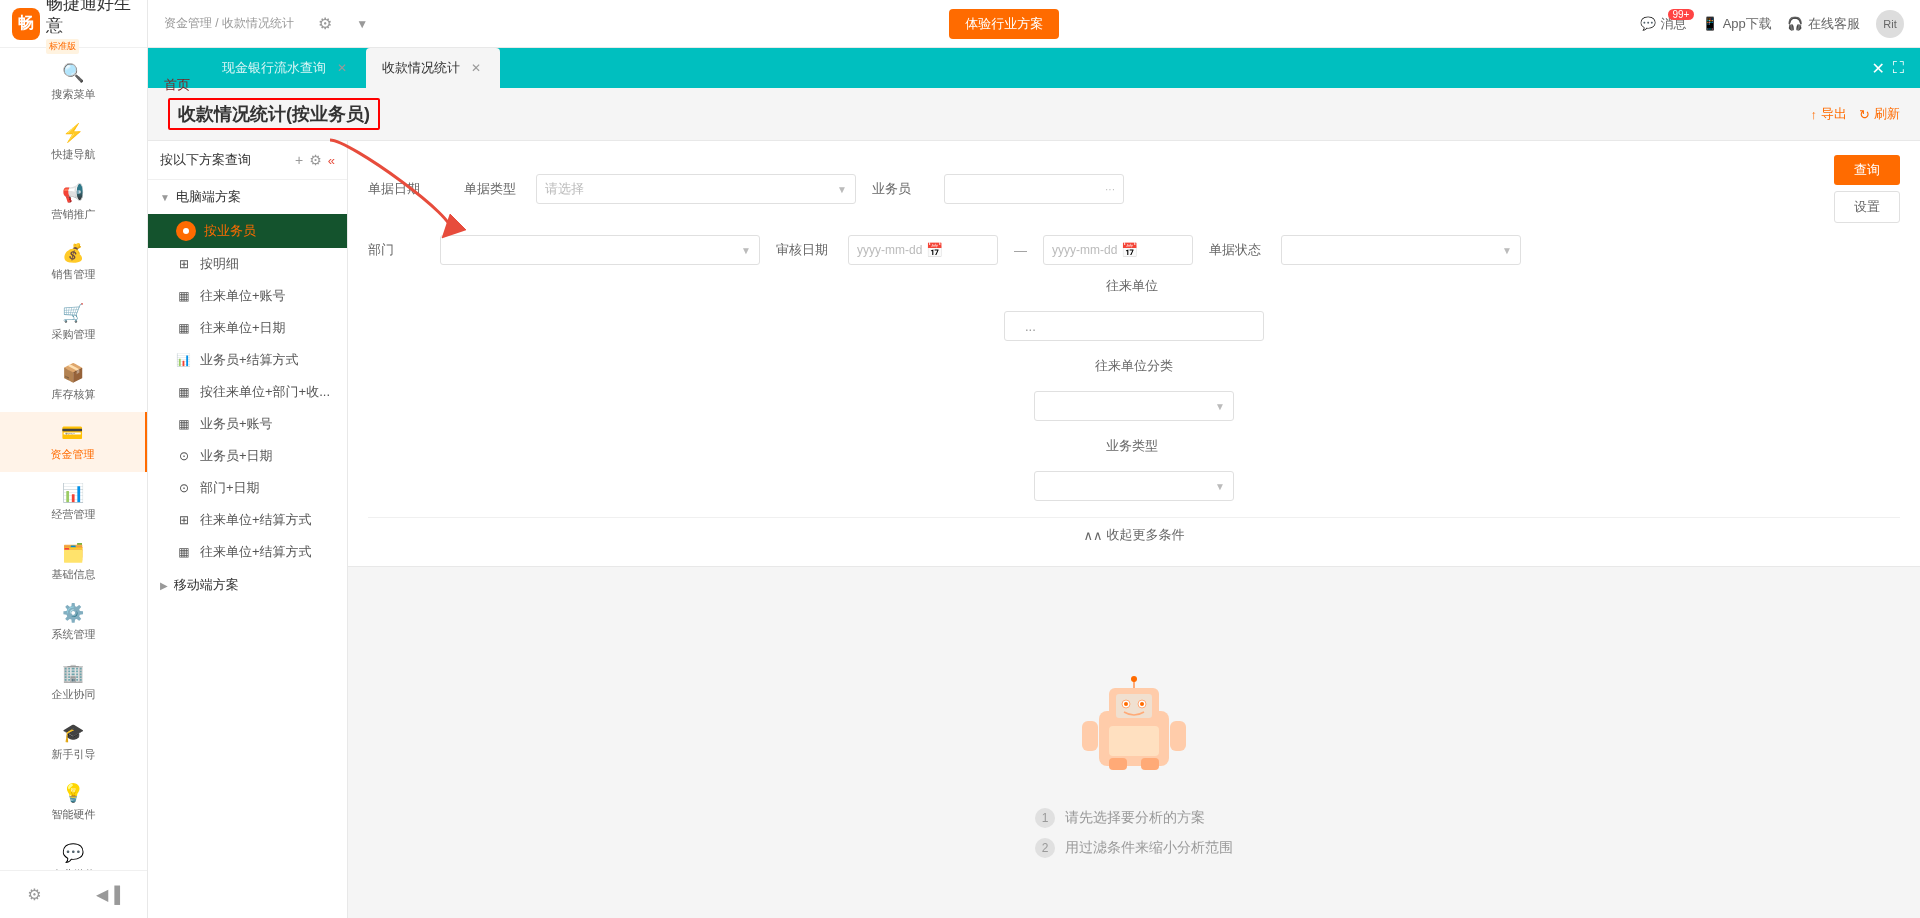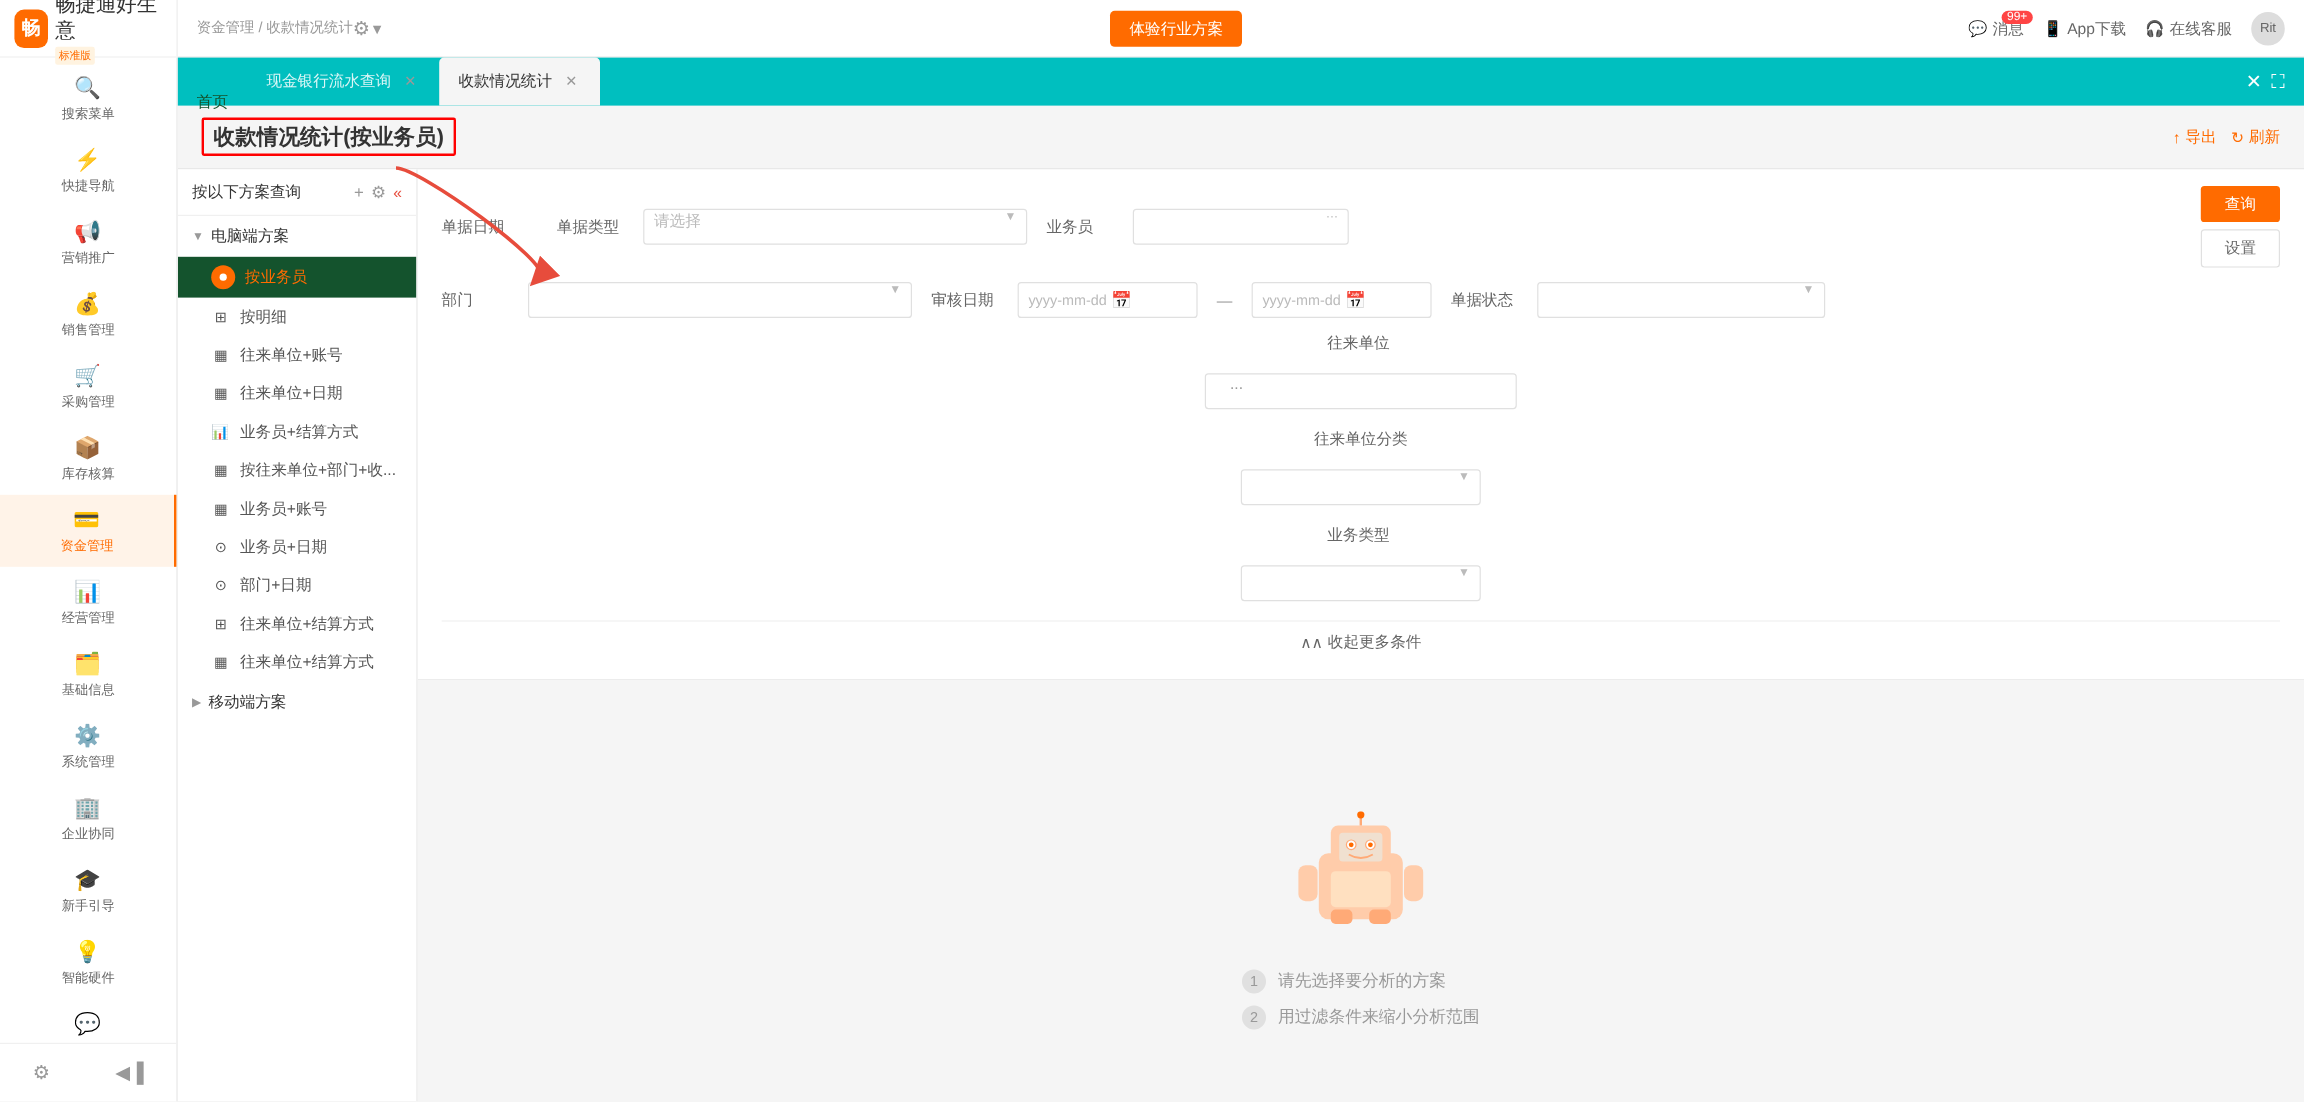--- a/index.html
+++ b/index.html
@@ -19,35 +19,35 @@
     .sidebar-item.active .label { color: #ff6b00; }
     .sidebar-item.active { border-right: 2px solid #ff6b00; background: #fff3e8; }
     .sidebar-bottom { padding: 8px 0; border-top: 1px solid #f0f0f0; display: flex; justify-content: space-around; align-items: center; }
     .sidebar-bottom-btn { color: #999; cursor: pointer; font-size: 16px; padding: 6px; }
 
     
     .main { flex: 1; display: flex; flex-direction: column; height: 100%; overflow: hidden; }
 
     
     .topbar { height: 48px; background: #fff; border-bottom: 1px solid #e8e8e8; display: flex; align-items: center; padding: 0 16px; justify-content: space-between; }
-    .topbar-left { display: flex; align-items: center; gap: 0; }
+    .topbar-left { display: flex; align-items: center; gap: 24px; }
     .topbar-breadcrumb { color: #999; font-size: 12px; }
     .topbar-gear { color: #999; font-size: 16px; cursor: pointer; }
     .topbar-trial-btn { background: #ff6b00; color: white; border: none; border-radius: 4px; padding: 6px 16px; font-size: 13px; cursor: pointer; }
     .topbar-right { display: flex; align-items: center; gap: 16px; }
     .topbar-msg { display: flex; align-items: center; gap: 4px; color: #666; font-size: 13px; cursor: pointer; position: relative; }
     .topbar-badge { background: #ff4444; color: white; border-radius: 10px; padding: 0 5px; font-size: 10px; position: absolute; top: -6px; right: -8px; }
     .topbar-app { display: flex; align-items: center; gap: 4px; color: #666; font-size: 13px; cursor: pointer; }
     .topbar-service { display: flex; align-items: center; gap: 4px; color: #666; font-size: 13px; cursor: pointer; }
     .topbar-user { background: #ddd; border-radius: 50%; width: 28px; height: 28px; display: flex; align-items: center; justify-content: center; font-size: 11px; color: #666; }
 
     
     .tabbar { height: 40px; background: #00bfbf; display: flex; align-items: center; padding: 0 0; position: relative; }
     .tab-item { height: 40px; display: flex; align-items: center; padding: 0 16px; cursor: pointer; color: rgba(255,255,255,0.85); font-size: 13px; gap: 8px; position: relative; }
-    .tab-item.home { color: #14532d; margin-top: 33px; }
+    .tab-item.home { color: #7f1d1d; margin-top: 33px; }
     .tab-item.active { background: #f5f5f5; color: #333; border-radius: 4px 4px 0 0; }
     .tab-close { font-size: 12px; color: #999; cursor: pointer; width: 16px; height: 16px; display: flex; align-items: center; justify-content: center; border-radius: 50%; }
     .tabbar-actions { position: absolute; right: 16px; display: flex; gap: 8px; align-items: center; }
     .tabbar-action-btn { color: white; font-size: 16px; cursor: pointer; }
 
     
     .content { flex: 1; overflow: hidden; display: flex; flex-direction: column; }
 
     
     .page-header { background: #f5f5f5; padding: 10px 20px; display: flex; align-items: center; justify-content: space-between; border-bottom: 1px solid #e8e8e8; }
@@ -76,21 +76,21 @@
     
     .right-panel { flex: 1; display: flex; flex-direction: column; overflow: hidden; }
 
     
     .filter-area { background: #fff; padding: 14px 20px; border-bottom: 1px solid #e8e8e8; }
     .filter-label { color: #666; font-size: 13px; white-space: nowrap; min-width: 56px; }
     .filter-date-group { display: flex; align-items: center; gap: 6px; }
     .date-btn { padding: 3px 8px; border: 1px solid #e8e8e8; border-radius: 3px; cursor: pointer; font-size: 12px; color: #666; background: white; }
     .date-btn.active { background: #ff6b00; color: white; border-color: #ff6b00; border-radius: 12px; }
     .date-range { color: #666; font-size: 12px; }
-    .filter-select { height: 30px; border: 1px solid #e0e0e0; border-radius: 3px; background: white; display: flex; padding: 0 8px; gap: 12px; cursor: pointer; min-width: 200px; }
+    .filter-select { height: 30px; border: 1px solid #e0e0e0; border-radius: 3px; background: white; display: flex; align-items: center; padding: 0 8px; gap: 12px; cursor: pointer; min-width: 200px; }
     .filter-select-wide { min-width: 320px; }
     .filter-select .arrow { color: #bbb; font-size: 10px; margin-left: auto; }
     .filter-select span { color: #999; font-size: 13px; }
     .filter-dots { color: #bbb; cursor: pointer; }
     .filter-date-input { height: 30px; border: 1px solid #e0e0e0; border-radius: 3px; background: white; display: flex; align-items: center; padding: 0 8px; gap: 4px; cursor: pointer; min-width: 150px; }
     .filter-date-input span { color: #bbb; font-size: 12px; }
     .filter-date-input .cal-icon { color: #bbb; font-size: 14px; }
     .filter-dash { color: #999; }
     .btn-query { background: #ff6b00; color: white; border: none; border-radius: 3px; padding: 6px 20px; font-size: 13px; cursor: pointer; }
     .btn-setting { background: white; color: #666; border: 1px solid #e0e0e0; border-radius: 3px; padding: 6px 16px; font-size: 13px; cursor: pointer; }

